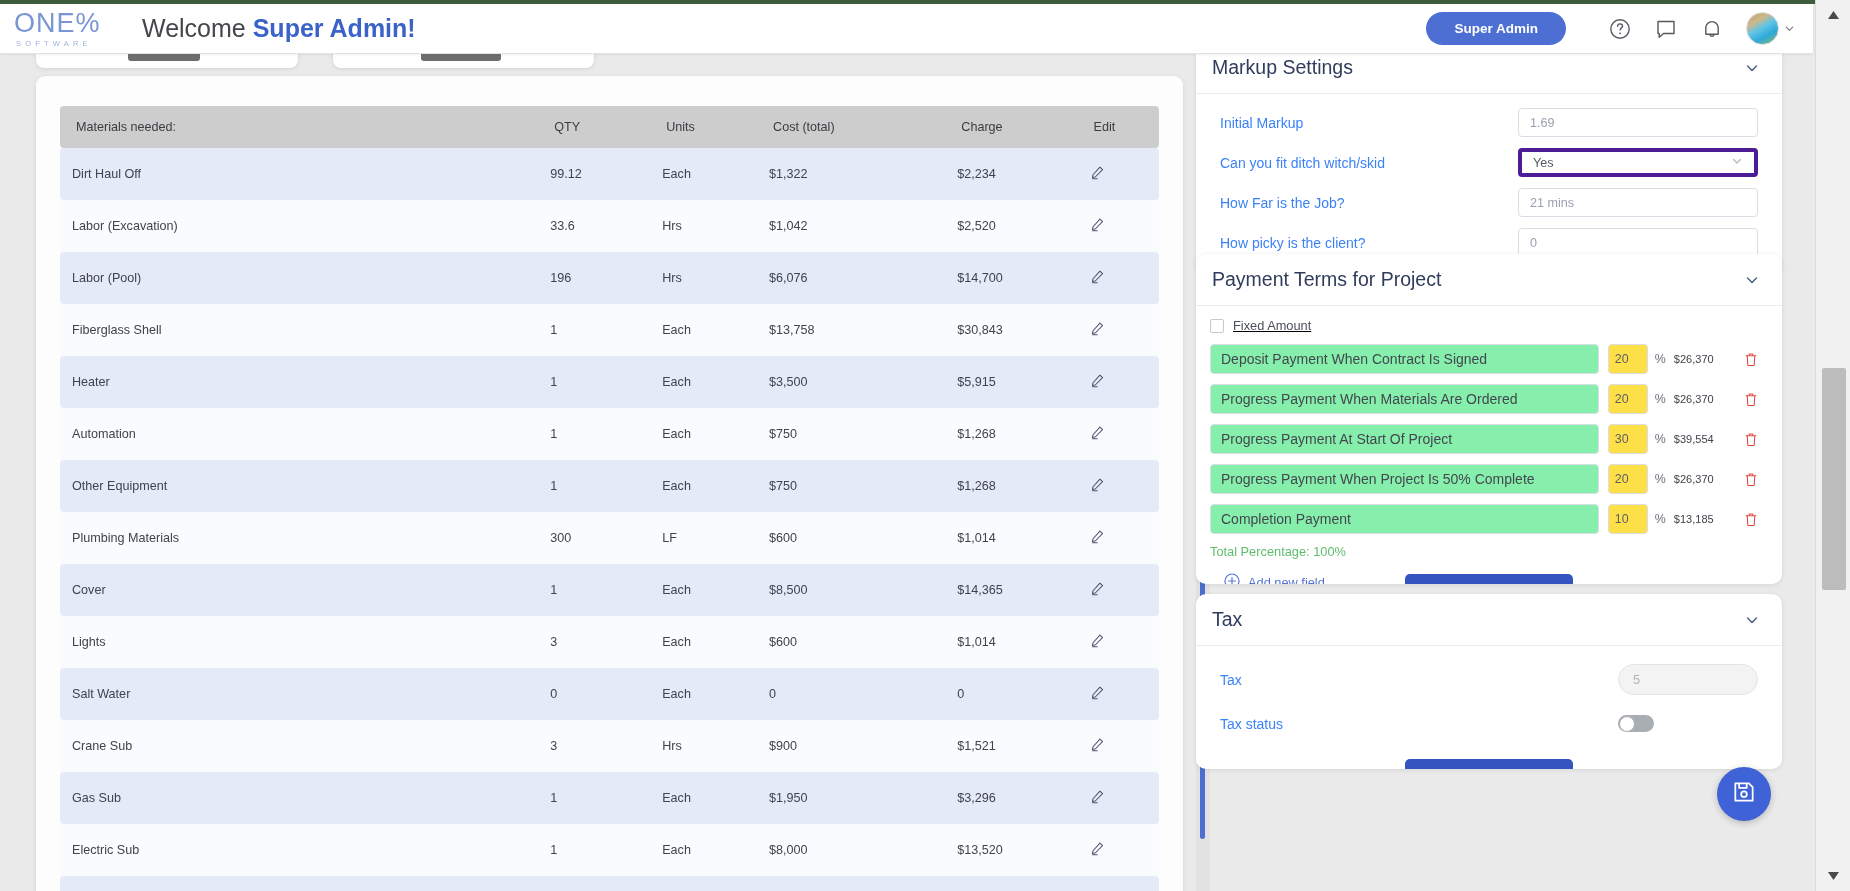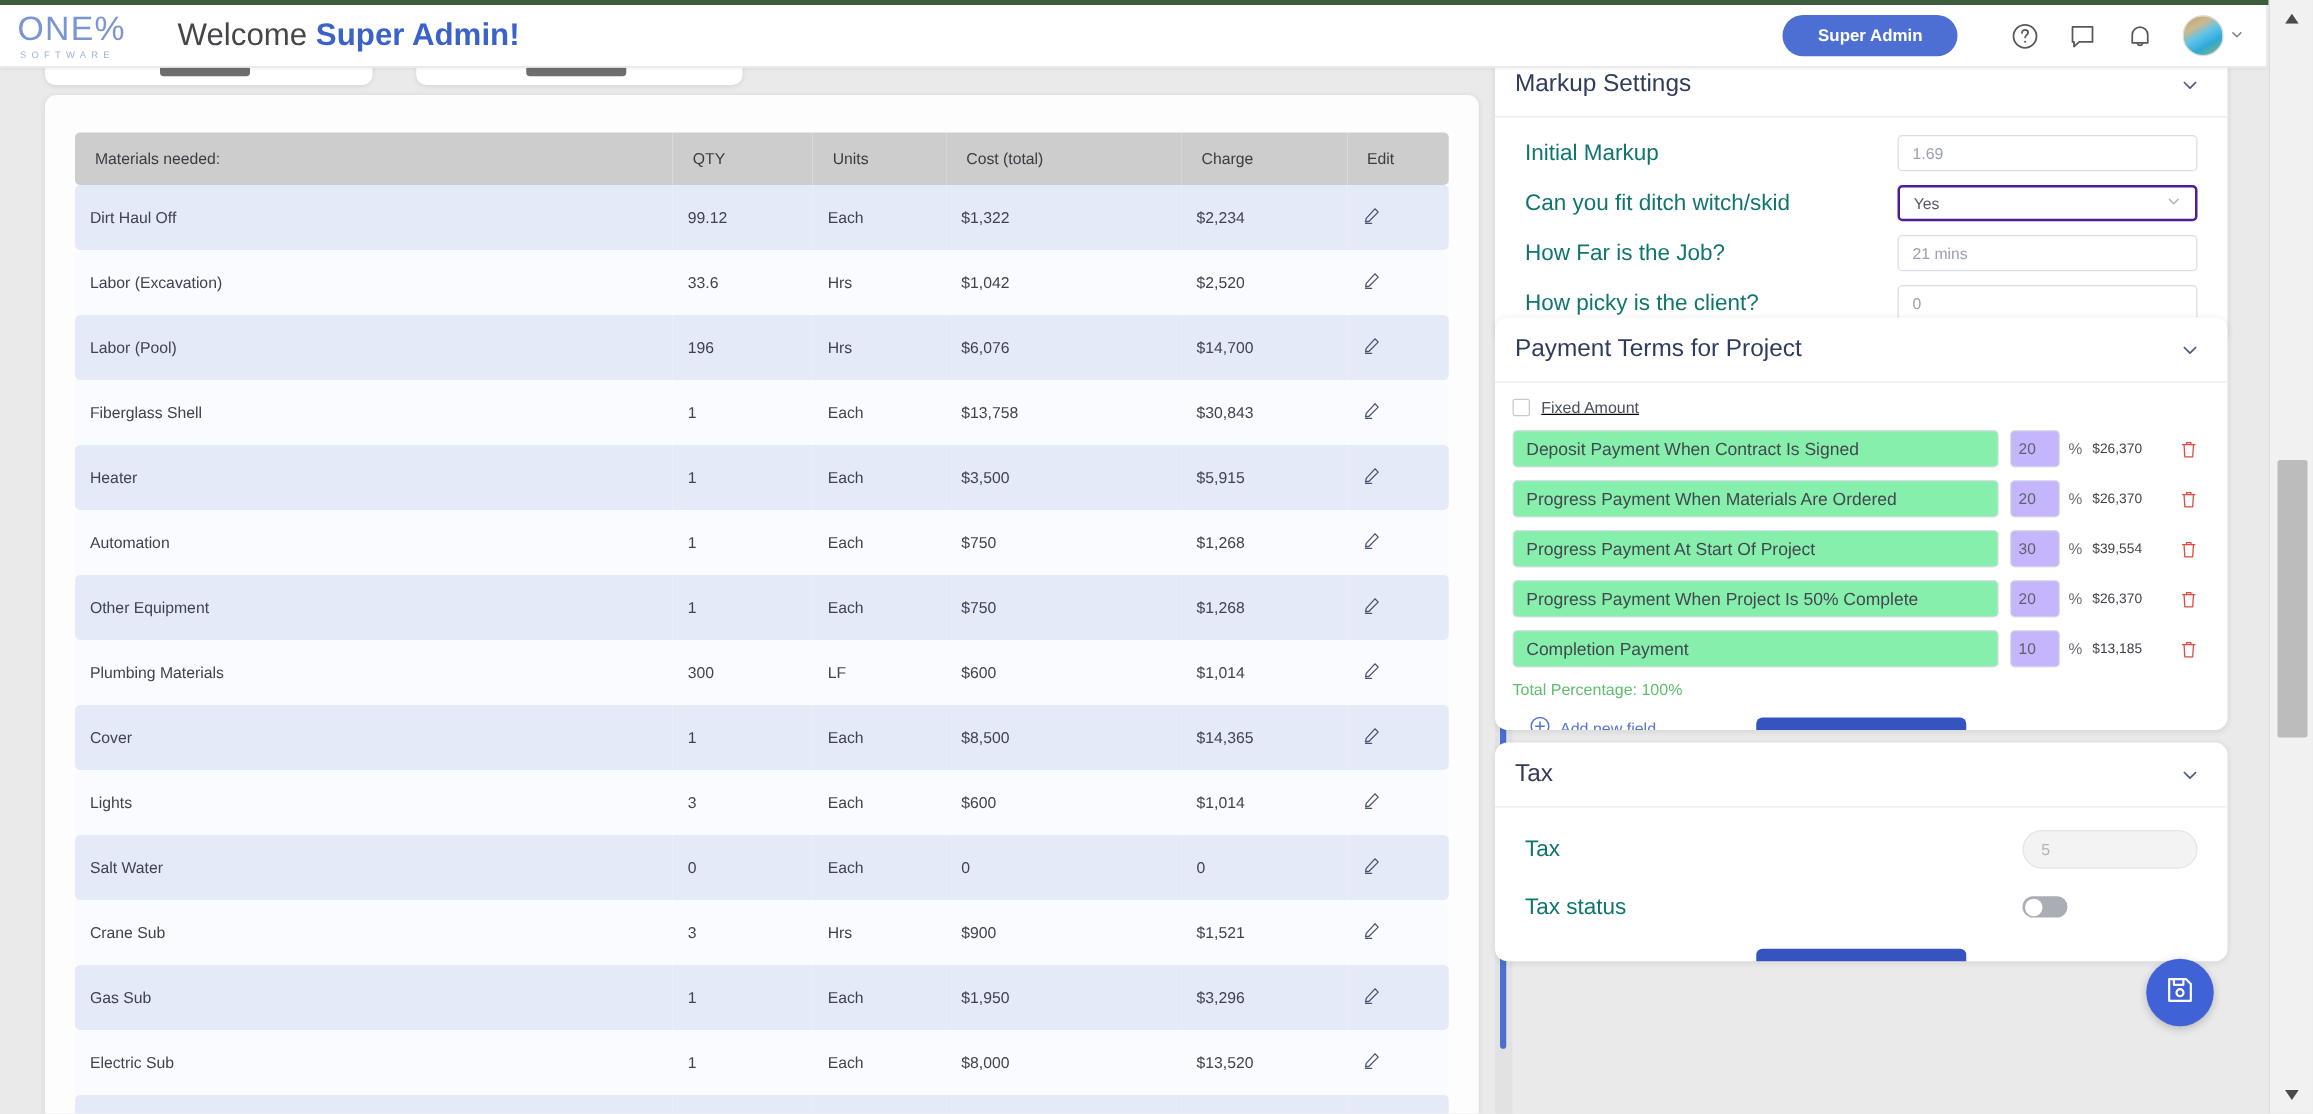--- a/index.html
+++ b/index.html
@@ -150,29 +150,29 @@
   }
   .card-title {
     font-size: 19.5px; color: #2f3c5c; font-weight: 400;
   }
   .chev { color: #4a5a80; cursor: pointer; display: flex; }
   .card-body { padding: 14px 24px 0 24px; }
 
   .frow {
     display: flex; align-items: center; margin-bottom: 11px;
   }
-  .flabel { font-size: 18px; color: #0f766e; flex: 1; }
+  .flabel { font-size: 14px; color: #3b82f6; flex: 1; }
   .finput {
     width: 240px; height: 29px; border: 1px solid #d9dde5;
     border-radius: 4px; font-size: 12.6px; color: #9aa0ad;
     padding: 0 11px; background: #fff; outline: none;
     font-family: "Liberation Sans", sans-serif;
   }
   .fselect {
-    width: 240px; height: 29px; border: 2px solid #4c1d95;
+    width: 240px; height: 29px; border: 4px solid #4c1d95;
     border-radius: 4px; font-size: 12.6px; color: #555b66;
     padding: 0 11px; background: #fff;
     display: flex; align-items: center; justify-content: space-between;
     cursor: pointer;
   }
   .blue-btn-peek {
     position: absolute; bottom: -20px; left: 50%;
     transform: translateX(-50%);
     width: 168px; height: 28px;
     background: #3554bd; border-radius: 5px; cursor: pointer;
@@ -188,21 +188,21 @@
   .pt-row { display: flex; align-items: center; gap: 0; margin-bottom: 10px; }
   .pt-name {
     width: 406px; height: 30px; border: 1px solid #d9dde5;
     border-radius: 4px; font-size: 14px; color: #43474f;
     padding: 0 10px; outline: none; background: #86efac;
     font-family: "Liberation Sans", sans-serif;
   }
   .pt-pct {
     width: 40px; height: 30px; border: 1px solid #d9dde5;
     border-radius: 4px; font-size: 12.4px; color: #5c616b;
-    padding: 0 6px; margin-left: 9px; outline: none; background:#c4b5fd;
+    padding: 0 6px; margin-left: 9px; outline: none; background:#fde047;
     font-family: "Liberation Sans", sans-serif;
   }
   .pt-sym { font-size: 12.4px; color: #6b7079; margin-left: 7px; width: 10px; }
   .pt-amt { font-size: 11px; color: #3f434b; margin-left: 9px; width: 64px; text-align: left; }
   .pt-del { margin-left: 9px; cursor: pointer; display: flex; }
   .total-pct { font-size: 12.8px; color: #4a4f5c; margin: 9px 0 0 0; }
   .total-pct span { color: #5fbd6e; }
   .add-field {
     display: flex; align-items: center; gap: 8px;
     margin: 14px 0 0 14px; cursor: pointer;

